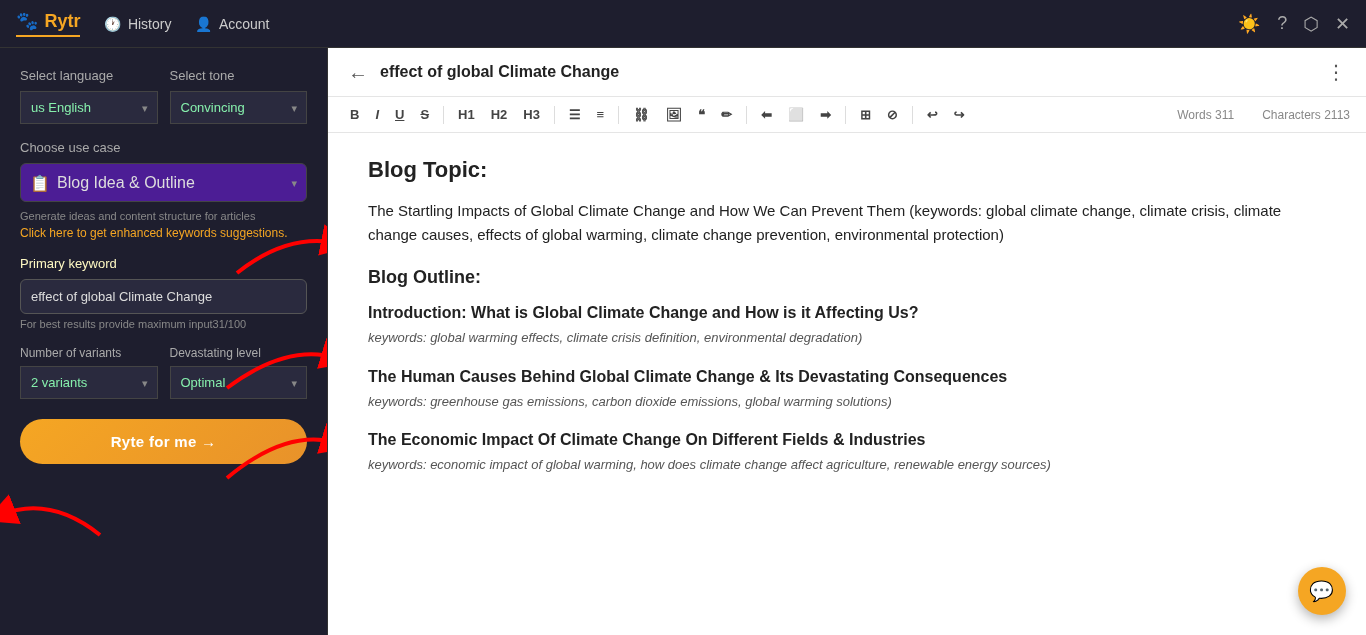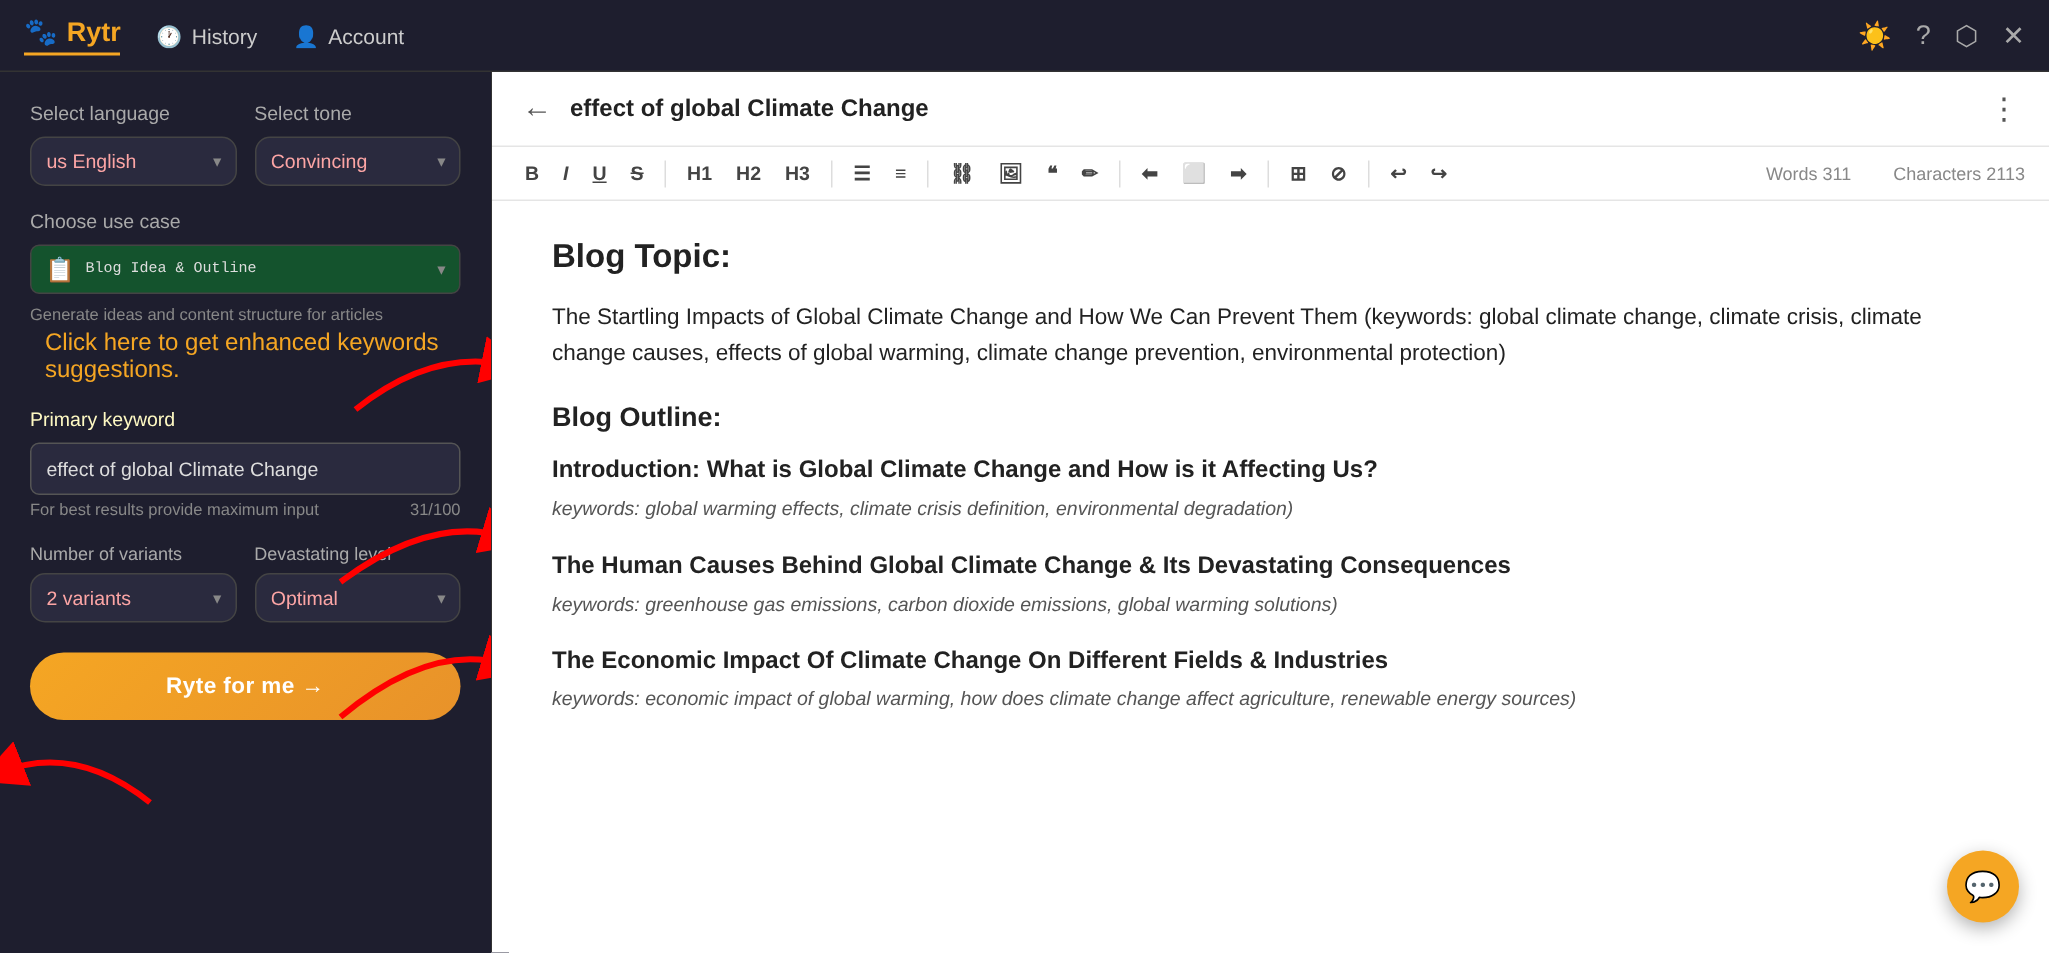--- a/index.html
+++ b/index.html
@@ -70,22 +70,22 @@
       margin-bottom: 8px;
     }
     .select-wrapper {
       flex: 1;
       position: relative;
     }
     .select-wrapper select {
       width: 100%;
       background: #2a2a3e;
       border: 1px solid #444;
-      border-radius: 10px;
-      color: #fca5a5;
+      border-radius: 0;
+      color: #86efac;
       font-size: 13px;
       padding: 8px 28px 8px 10px;
       appearance: none;
       cursor: pointer;
     }
     .select-arrow {
       position: absolute;
       right: 10px;
       top: 50%;
       transform: translateY(-50%);
@@ -97,29 +97,28 @@
       color: #aaa;
       font-size: 13px;
       margin-bottom: 8px;
     }
     .use-case-select-wrapper {
       position: relative;
       margin-bottom: 8px;
     }
     .use-case-select {
       width: 100%;
-      background: #14532d;
+      background: #4c1d95;
       border: 1px solid #444;
       border-radius: 6px;
       color: #ddd;
-      font-size: 10px;
+      font-size: 16px;
       padding: 10px 30px 10px 36px;
       appearance: none;
       cursor: pointer;
-      font-family: Liberation Mono, monospace;
     }
     .use-case-icon {
       position: absolute;
       left: 10px;
       top: 50%;
       transform: translateY(-50%);
       font-size: 16px;
     }
     .use-case-arrow {
       position: absolute;
@@ -129,45 +128,43 @@
       color: #888;
       font-size: 11px;
     }
     .use-case-desc {
       color: #888;
       font-size: 11px;
       margin-bottom: 4px;
     }
     .use-case-link {
       color: #f5a623;
-      font-size: 16px;
+      font-size: 12px;
       cursor: pointer;
       margin-bottom: 16px;
       display: block;
-      margin-left: 10px;
     }
     .primary-keyword-label {
       color: #fef9c3;
       font-size: 13px;
       margin-bottom: 8px;
     }
     .primary-keyword-input {
       width: 100%;
       background: #2a2a3e;
       border: 1px solid #555;
       border-radius: 6px;
       color: #ddd;
       font-size: 13px;
       padding: 9px 10px;
       margin-bottom: 4px;
       outline: none;
     }
     .keyword-hint {
       display: flex;
-      justify-content: space-between;
       color: #888;
       font-size: 11px;
       margin-bottom: 16px;
     }
     .variants-row {
       display: flex;
       gap: 12px;
       margin-bottom: 20px;
     }
     .variant-group {

